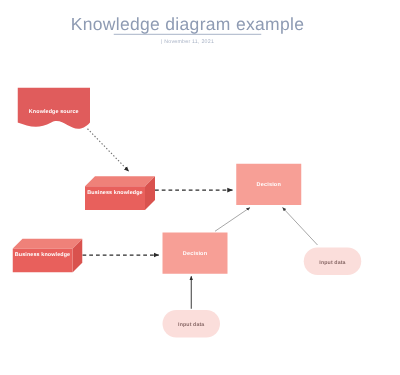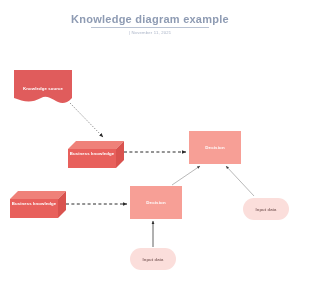--- a/index.html
+++ b/index.html
@@ -6,21 +6,21 @@
   body{
     width:300px;height:300px;overflow:hidden;background:#ffffff;
     font-family:"Liberation Sans","DejaVu Sans",sans-serif;
     -webkit-font-smoothing:antialiased;
   }
   #page{position:relative;width:300px;height:300px;background:#fff;}
 
   
   .header{position:absolute;left:0;top:14px;width:300px;text-align:center;}
   .title{
-    font-size:11px;letter-spacing:.25px;color:#8e9bb3;font-weight:700;
+    font-size:14px;letter-spacing:.25px;color:#8e9bb3;font-weight:400;
     line-height:11px;white-space:nowrap;
   }
   .rule{
     width:118px;height:1px;background:#b9c2d2;margin:2px auto 0 auto;
   }
   .subtitle{
     margin-top:2px;font-size:4.2px;letter-spacing:.2px;color:#a9b3c6;
     line-height:6px;white-space:nowrap;font-weight:400;
   }
 

